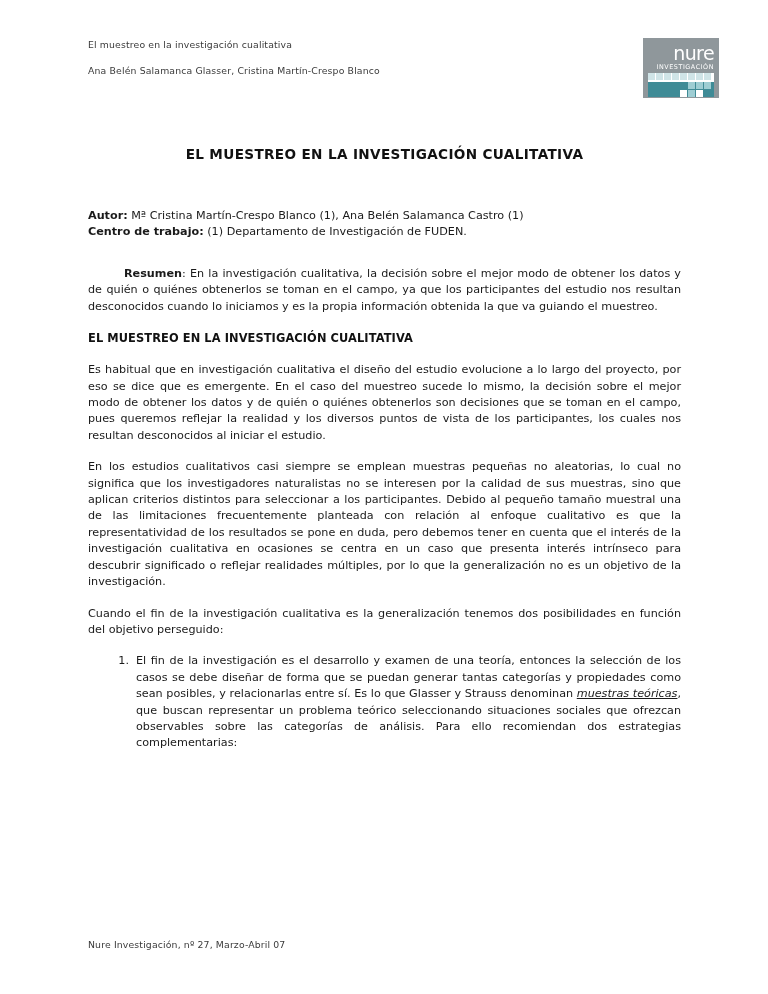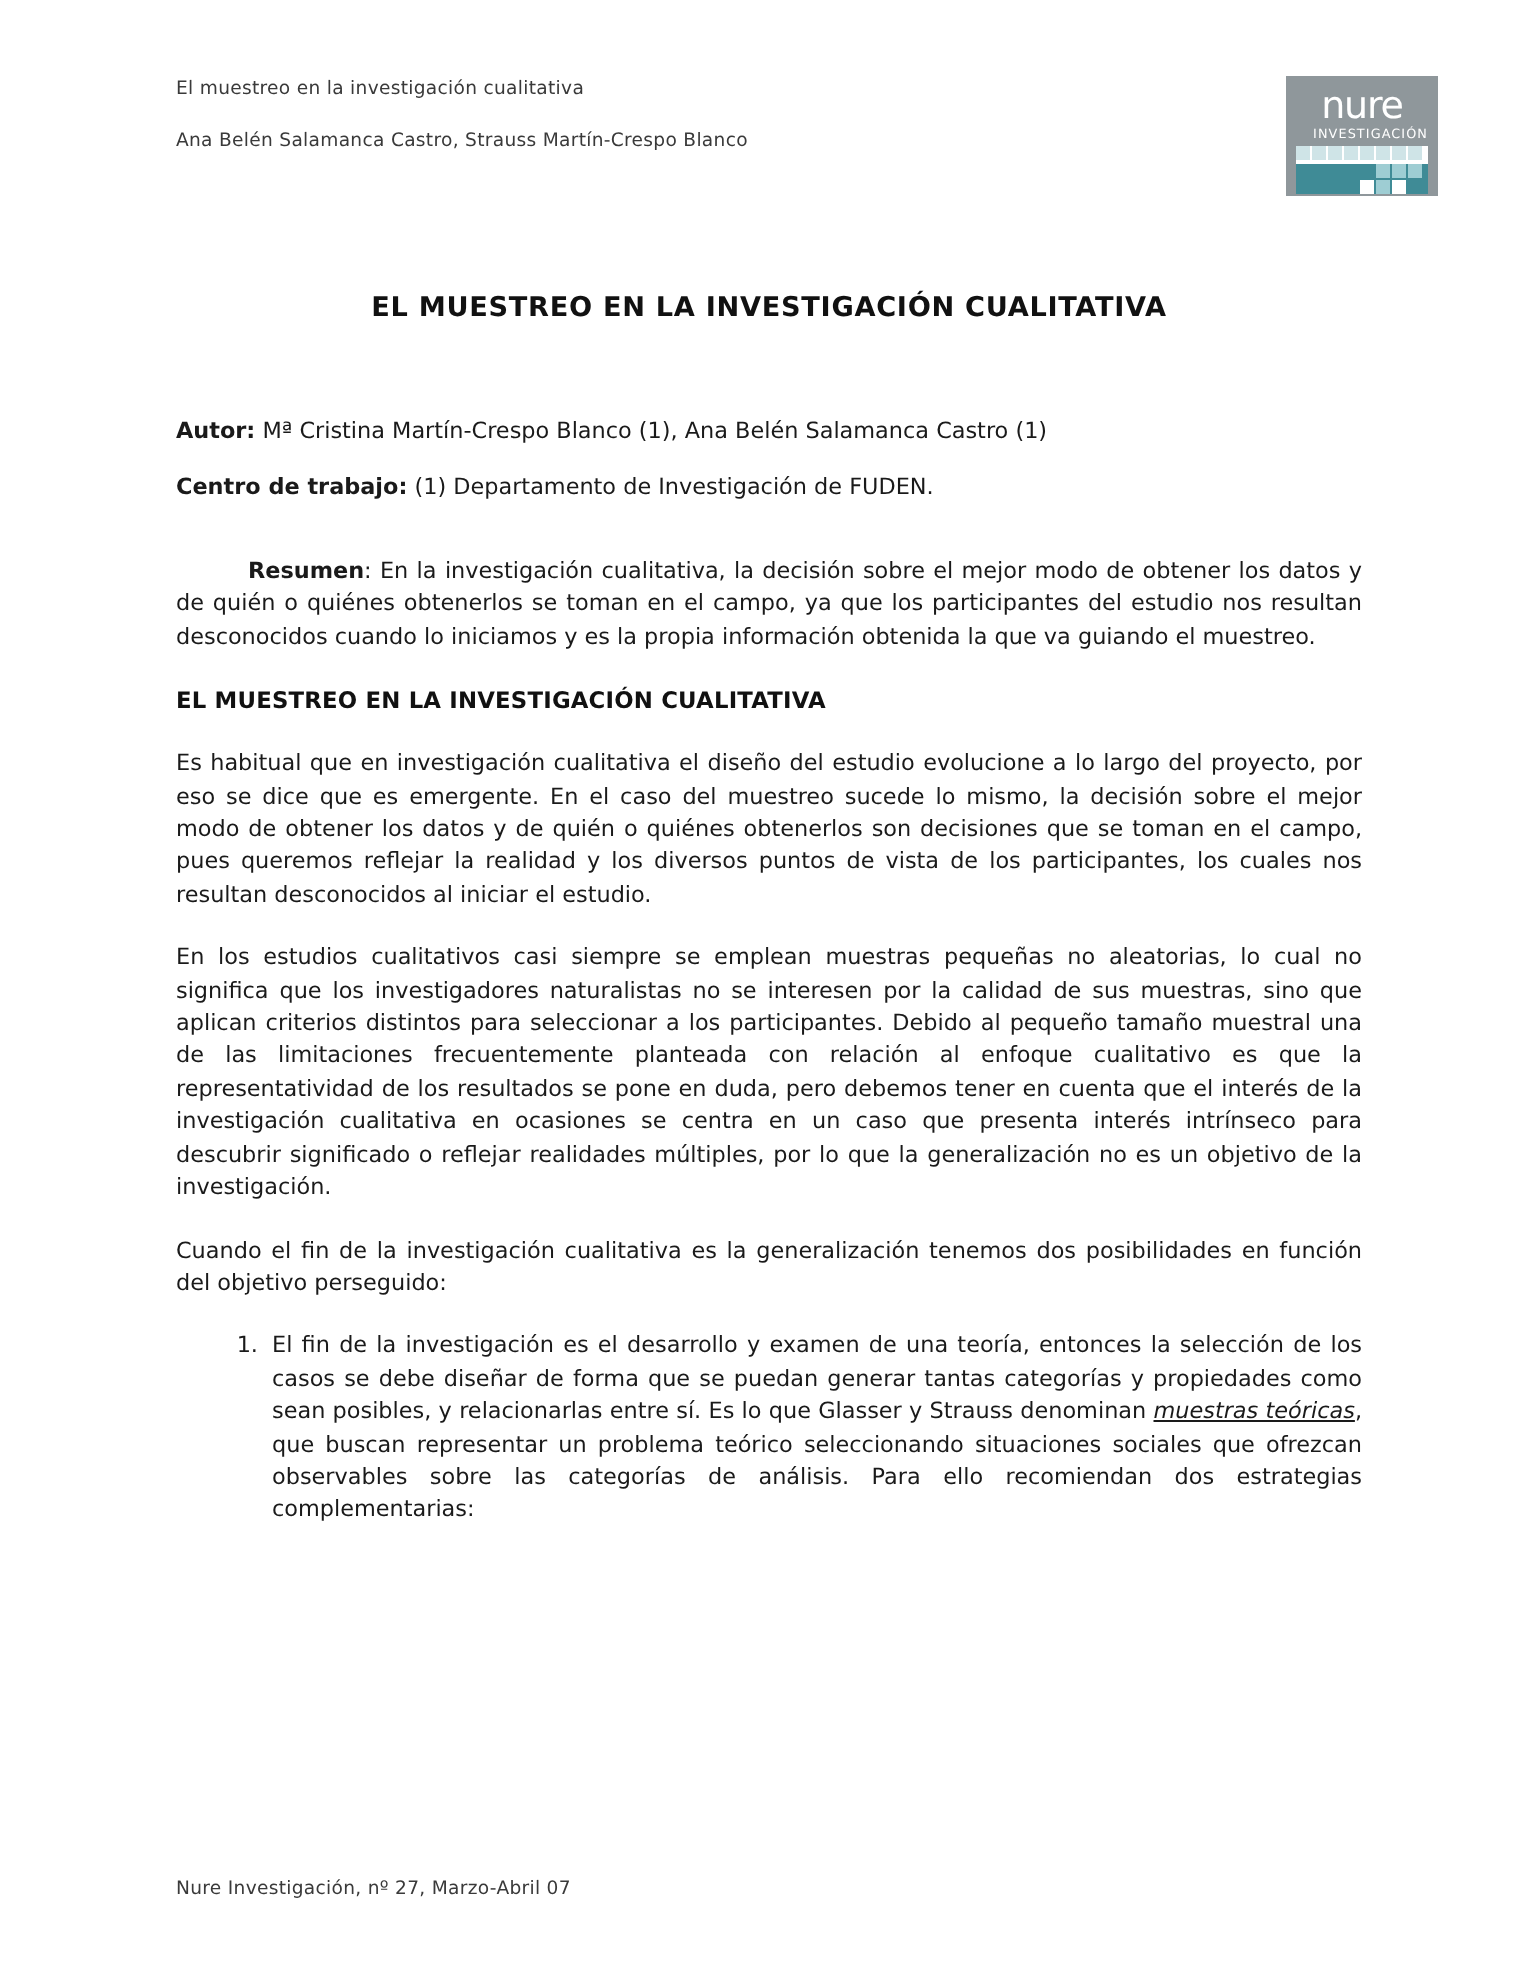--- a/index.html
+++ b/index.html
@@ -46,21 +46,21 @@
     box-sizing: border-box;
     padding: 5px 5px 4px 5px;
   }
   .logo-word {
     font-family: "DejaVu Sans", sans-serif;
     font-size: 19px;
     line-height: 19px;
     font-weight: 400;
     color: #ffffff;
     letter-spacing: -0.6px;
-    text-align: center;
+    text-align: right;
     margin-top: 1px;
   }
   .logo-sub {
     font-size: 6.4px;
     line-height: 8px;
     color: #ffffff;
     letter-spacing: 0.55px;
     text-align: right;
     margin-top: 0px;
     margin-bottom: 2px;
@@ -104,21 +104,20 @@
   
   .content {
     position: absolute;
     left: 88px;
     top: 208px;
     width: 593px;
   }
   .meta-line {
     font-size: 11.2px;
     line-height: 16px;
-    margin-bottom: 12px;
     color: #1a1a1a;
   }
   .meta-line b { font-weight: bold; }
 
   .para {
     font-size: 11.2px;
     line-height: 16.4px;
     text-align: justify;
     margin: 0 0 15px 0;
     color: #1a1a1a;
@@ -171,21 +170,21 @@
     letter-spacing: 0.15px;
   }
 </style>
 </head>
 <body>
 
 <div class="page">
 
   <div class="running-head">
     <div class="rh-line">El muestreo en la investigación cualitativa</div>
-    <div class="rh-line">Ana Belén Salamanca Castro, Strauss Martín-Crespo Blanco</div>
+    <div class="rh-line">Ana Belén Salamanca Glasser, Cristina Martín-Crespo Blanco</div>
   </div>
 
   <div class="logo">
     <div class="logo-word">nure</div>
     <div class="logo-sub">INVESTIGACIÓN</div>
     <div class="logo-grid">
       <div class="band"></div>
       <div class="cell pale" style="left:0px;  top:0px;"></div>
       <div class="cell pale" style="left:8px;  top:0px;"></div>
       <div class="cell pale" style="left:16px; top:0px;"></div>

